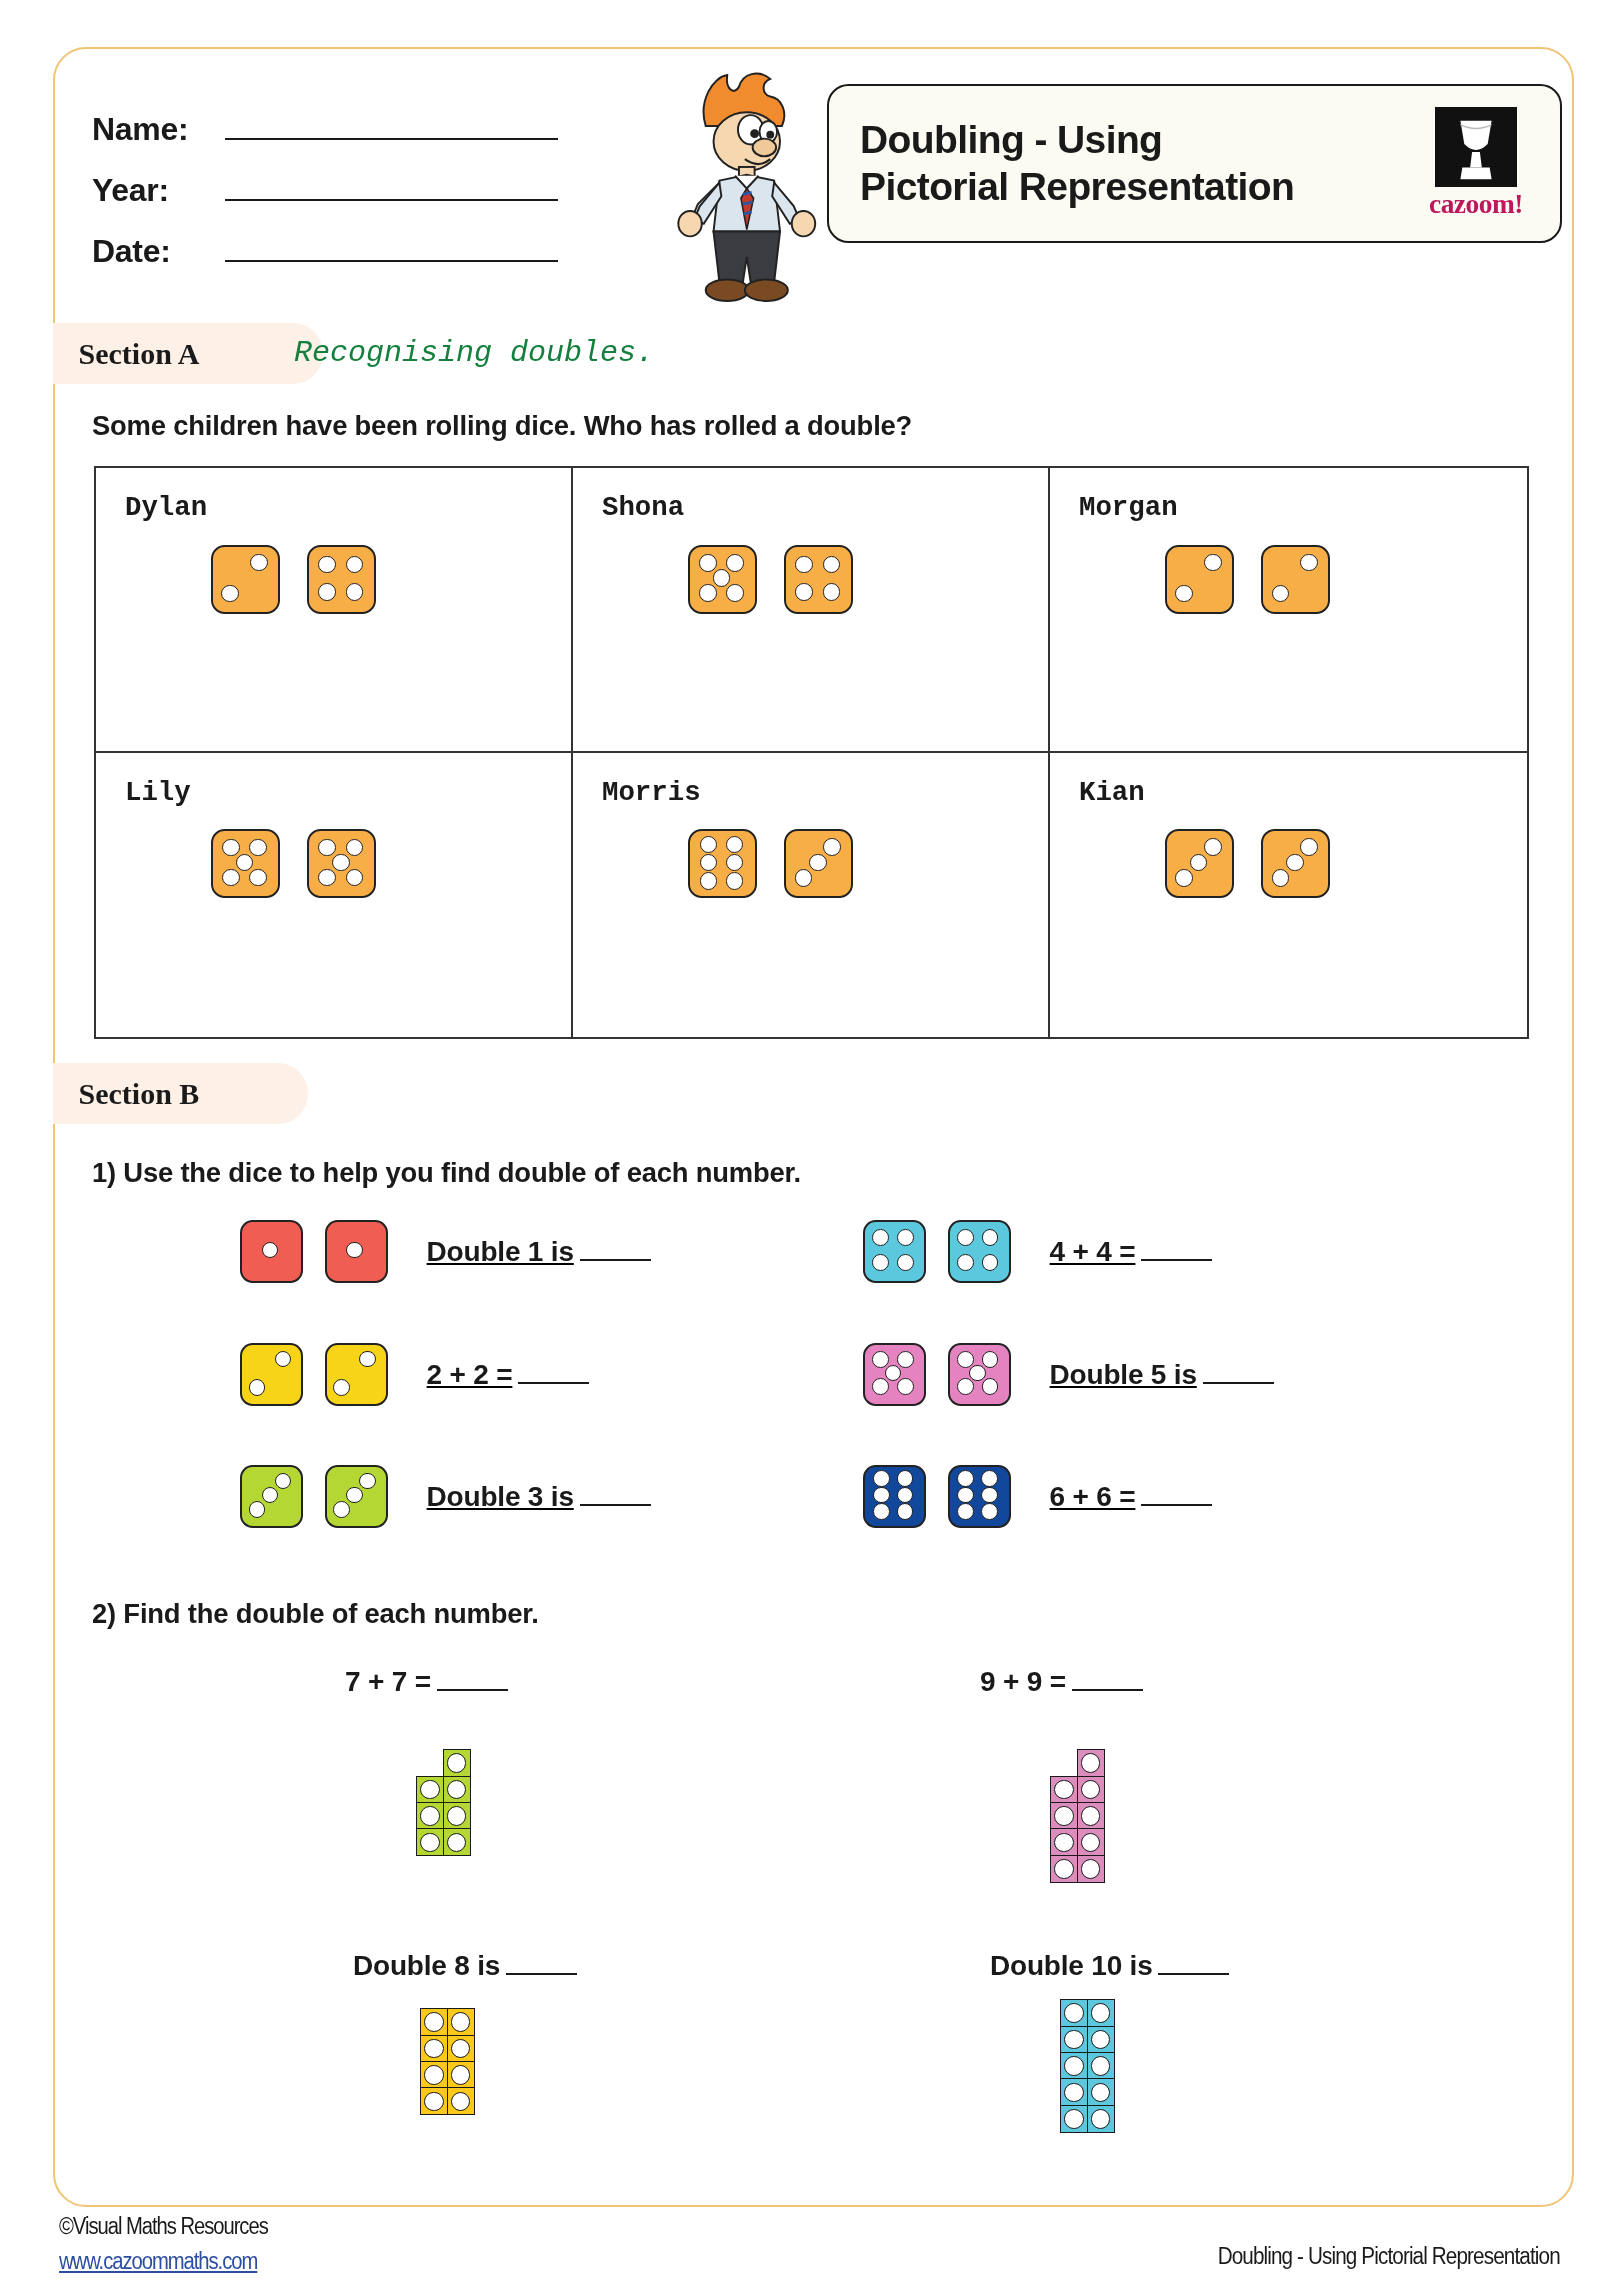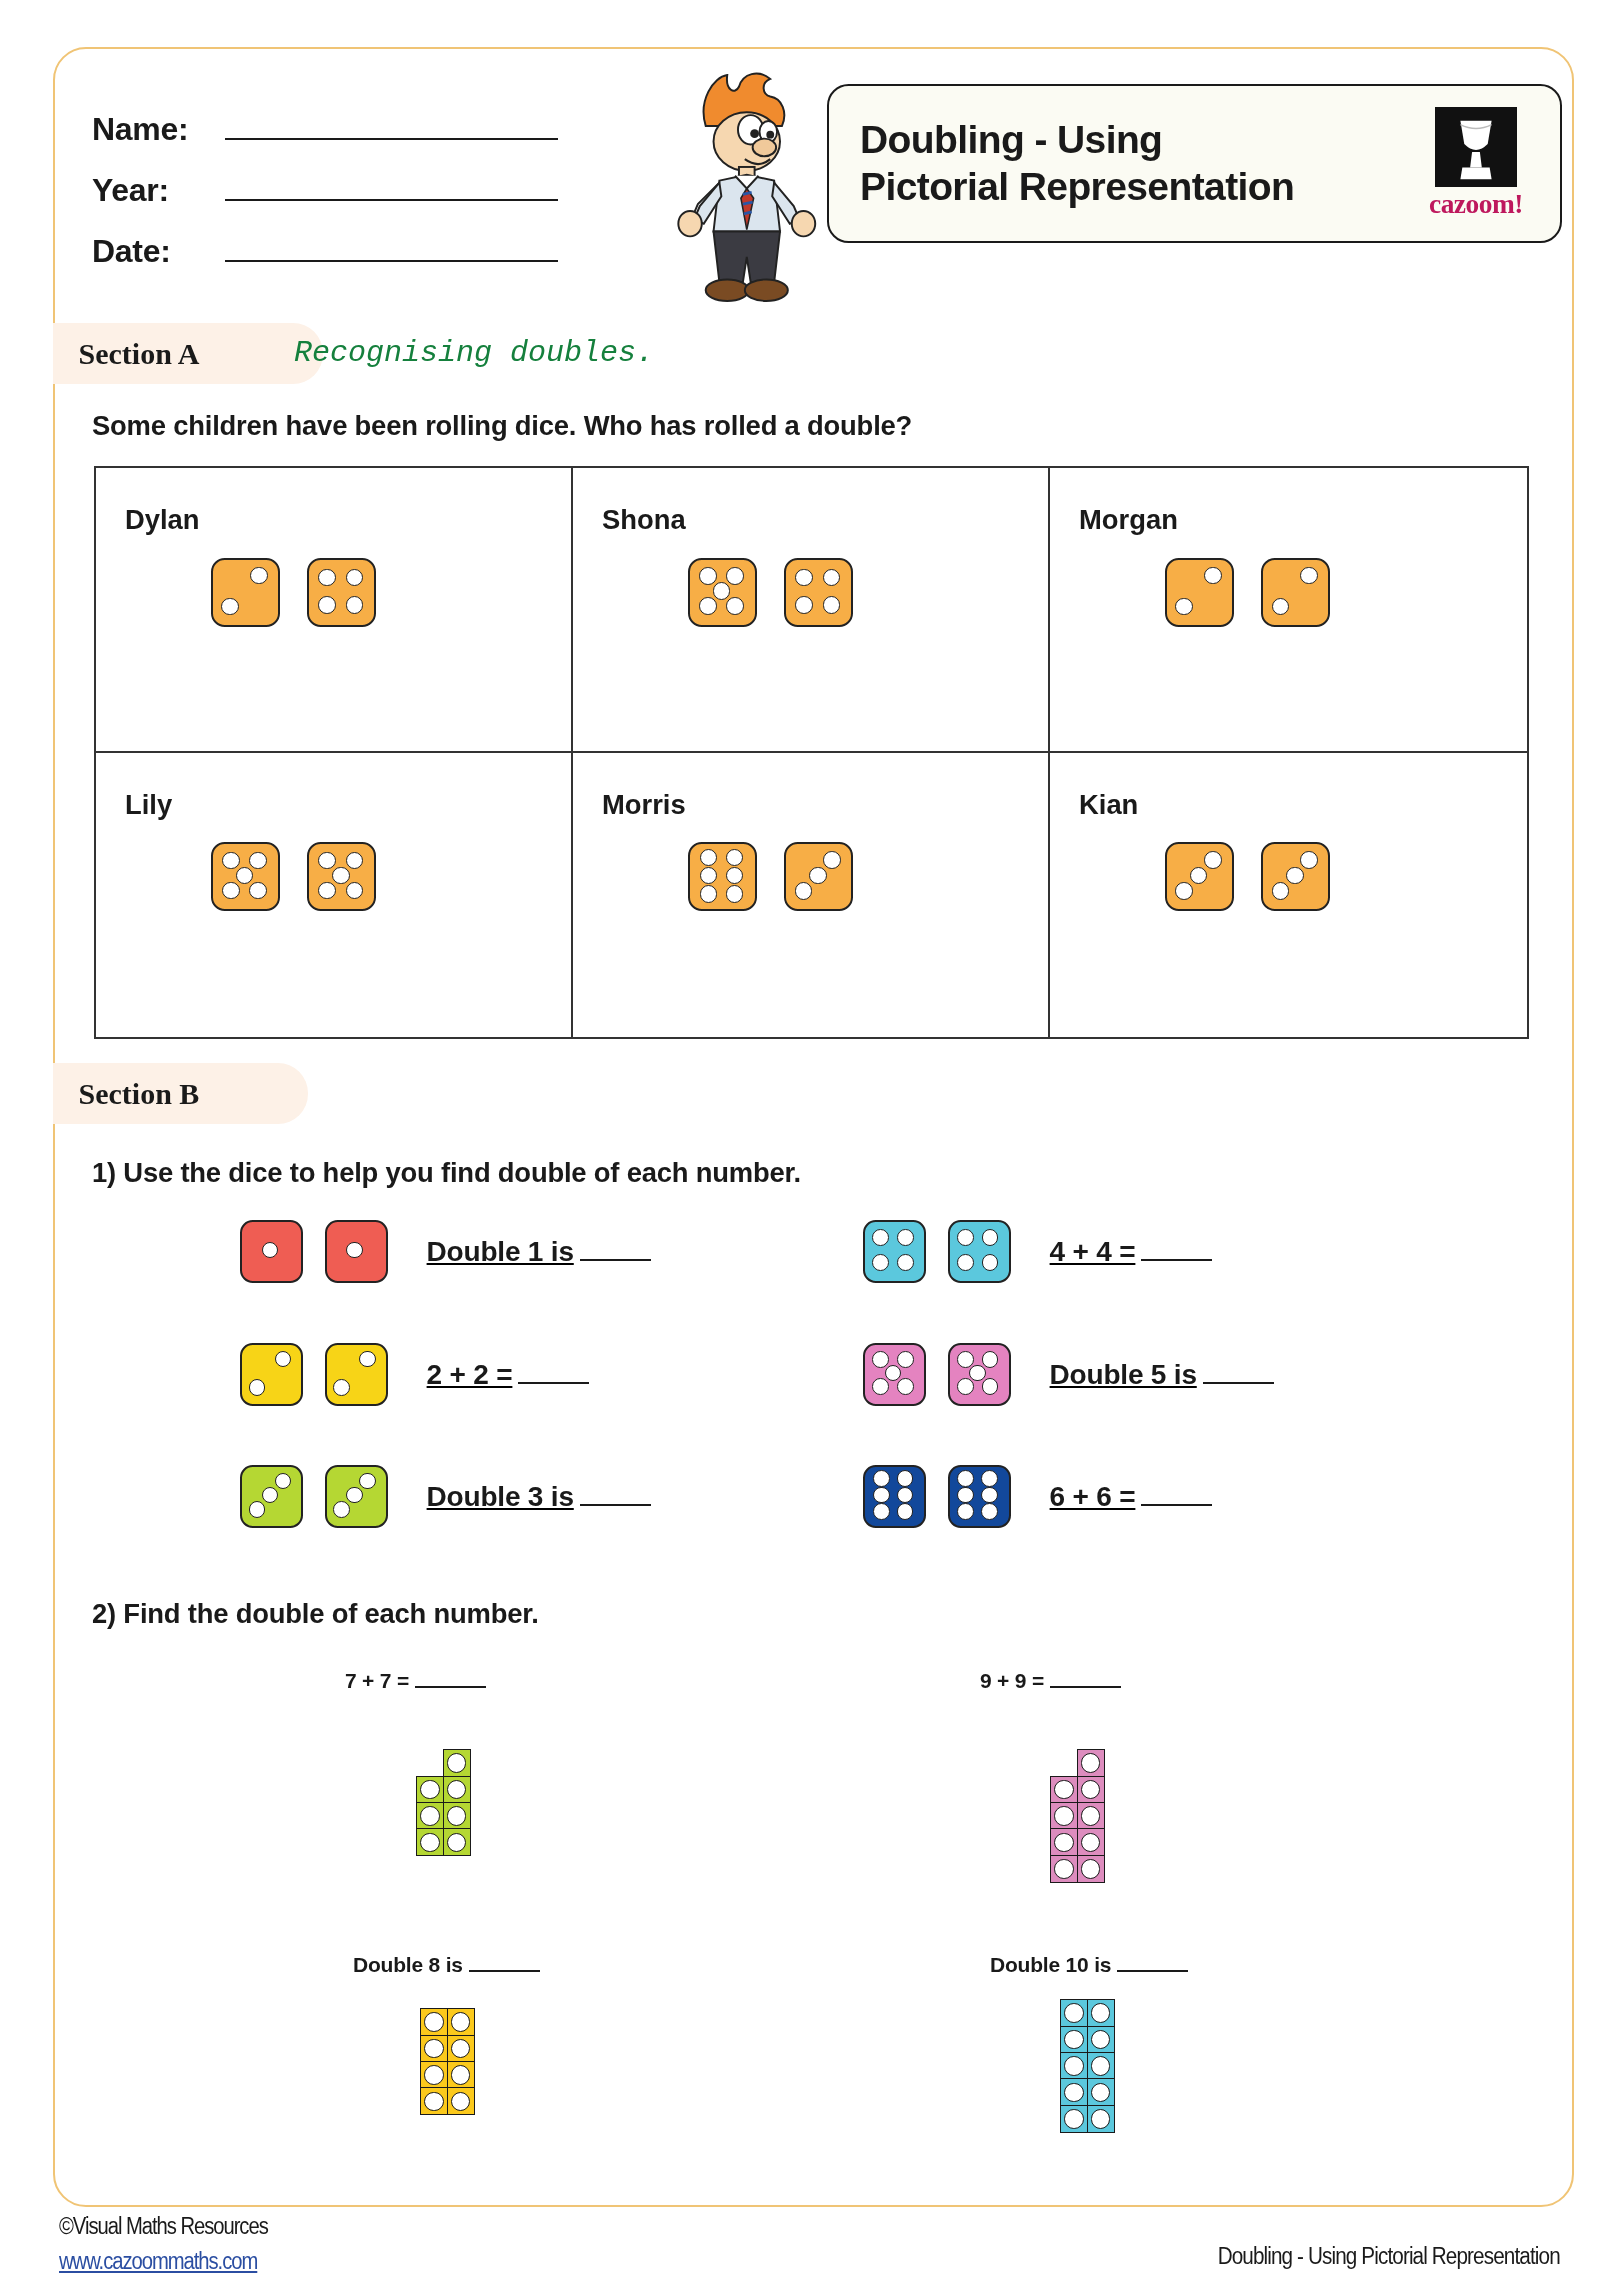--- a/index.html
+++ b/index.html
@@ -92,21 +92,22 @@
     width:1435px; height:573px;
     border:2px solid #333;
     display:grid;
     grid-template-columns:1fr 1fr 1fr;
     grid-template-rows:1fr 1fr;
   }
   .dice-cell {
     border-right:2px solid #333;
     border-bottom:2px solid #333;
     position:relative;
-    padding:36px 0 0 29px;
+    padding:24px 0 0 29px;
+    font-family:Liberation Mono, monospace;
   }
   .dice-cell:nth-child(3n) { border-right:none; }
   .dice-cell:nth-child(n+4) { border-bottom:none; }
   .cell-name { font-size:27.4px; font-weight:bold; color:#1a1a1a; }
   .cell-dice { display:flex; gap:27.4px; margin-top:21.6px; margin-left:86px; }
 
   
   .die {
     width:69px; height:69px;
     border-radius:13.7px;
@@ -144,21 +145,21 @@
     border:1.6px solid #1a1a1a;
     display:flex; align-items:center; justify-content:center;
     margin:-0.8px;
   }
   .num-cell.empty { border:none; background:transparent; }
   .num-hole {
     width:19.6px; height:19.6px; border-radius:50%;
     background:#fff; border:1.6px solid #1a1a1a;
   }
   .num-label {
-    position:absolute; font-size:21px; font-weight:bold; color:#1a1a1a;
+    position:absolute; font-size:28px; font-weight:bold; color:#1a1a1a;
     white-space:nowrap; letter-spacing:-0.2px;
   }
 
   
   .footer-left { position:absolute; left:59px; top:2213px; }
   .footer-line1 {
     font-family:"Liberation Sans", sans-serif;
     font-size:23.5px; color:#1a1a1a; letter-spacing:-1.2px;
     transform:scaleX(0.86); transform-origin:left;
   }

